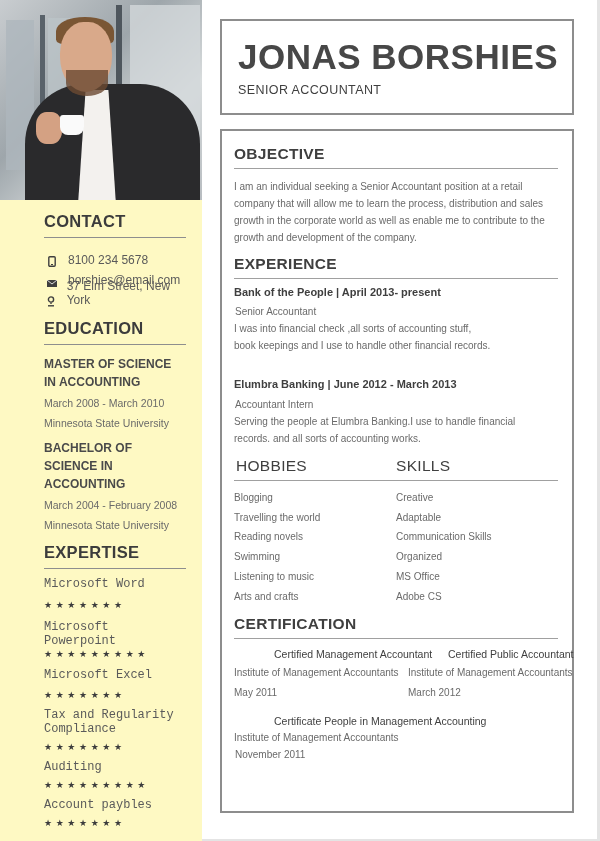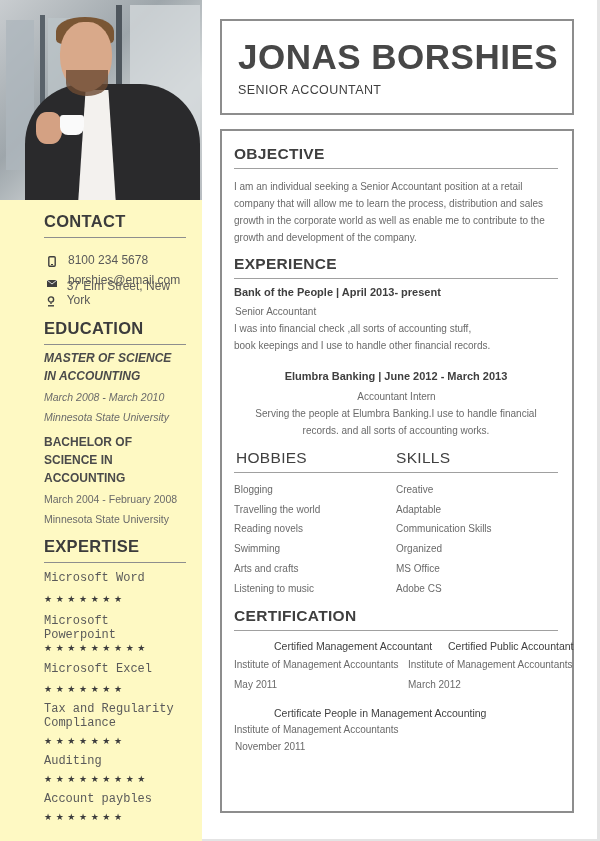--- a/index.html
+++ b/index.html
@@ -113,21 +113,21 @@
                 <path d="M1 9.8 L7 9.8" stroke="#3f3f3f" stroke-width="1.4"></path>
               </svg>
           </span>
           <span>37 Elm Street, New York</span>
         </div>
       </div>
     </section>
 
     <section style="margin-top:12px;">
       <h2 class="side-h">EDUCATION</h2>
-      <div style="margin-top:4px;font-style:italic;">
+      <div style="margin-top:10px;">
         <div class="edu-title">MASTER OF SCIENCE IN ACCOUNTING</div>
         <div class="edu-line" style="margin-top:2px;">March 2008 - March 2010</div>
         <div class="edu-line">Minnesota State University</div>
       </div>
       <div style="margin-top:6px;">
         <div class="edu-title">BACHELOR OF SCIENCE IN ACCOUNTING</div>
         <div class="edu-line" style="margin-top:2px;">March 2004 - February 2008</div>
         <div class="edu-line">Minnesota State University</div>
       </div>
     </section>
@@ -178,43 +178,43 @@
     <section style="margin-top:9px;">
       <h2 class="sec-h">EXPERIENCE</h2>
       <div style="margin-top:7px;">
         <div class="job-h">Bank of the People | April 2013- present</div>
         <div class="job-role" style="margin-top:8px; padding-left:1px;">Senior Accountant</div>
         <div class="body-text" style="margin-top:3px;">
           <div>I was into financial check ,all sorts of accounting stuff,</div>
           <div>book keepings and I use to handle other financial records.</div>
         </div>
       </div>
-      <div style="margin-top:16px;text-align:center;">
+      <div style="margin-top:24px;">
         <div class="job-h">Elumbra Banking | June 2012 - March 2013</div>
         <div class="job-role" style="margin-top:9px; padding-left:1px;">Accountant Intern</div>
         <div class="body-text" style="margin-top:3px;">
           <div>Serving the people at Elumbra Banking.I use to handle financial</div>
           <div>records. and all sorts of accounting works.</div>
         </div>
       </div>
     </section>
 
     <section style="margin-top:10px;">
       <div class="sec-h two-col">
         <h2 class="col" style="font-size:15.5px; font-weight:normal; padding-left:2px;">HOBBIES</h2>
         <h2 class="col" style="font-size:15.5px; font-weight:normal;">SKILLS</h2>
       </div>
       <div class="two-col" style="margin-top:7px;">
         <ul class="col" style="list-style:none;">
           <li class="list-item">Blogging</li>
           <li class="list-item">Travelling the world</li>
           <li class="list-item">Reading novels</li>
           <li class="list-item">Swimming</li>
+          <li class="list-item">Listening to music</li>
           <li class="list-item">Arts and crafts</li>
-          <li class="list-item">Listening to music</li>
         </ul>
         <ul class="col" style="list-style:none;">
           <li class="list-item">Creative</li>
           <li class="list-item">Adaptable</li>
           <li class="list-item">Communication Skills</li>
           <li class="list-item">Organized</li>
           <li class="list-item">MS Office</li>
           <li class="list-item">Adobe CS</li>
         </ul>
       </div>

